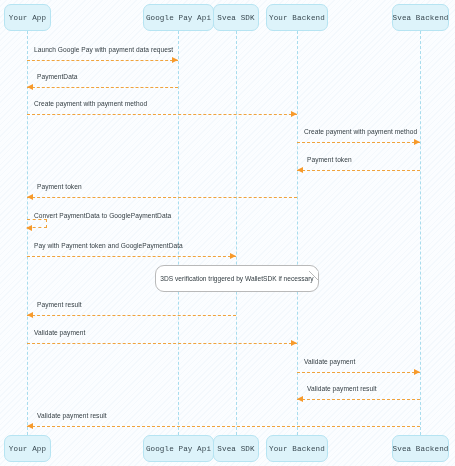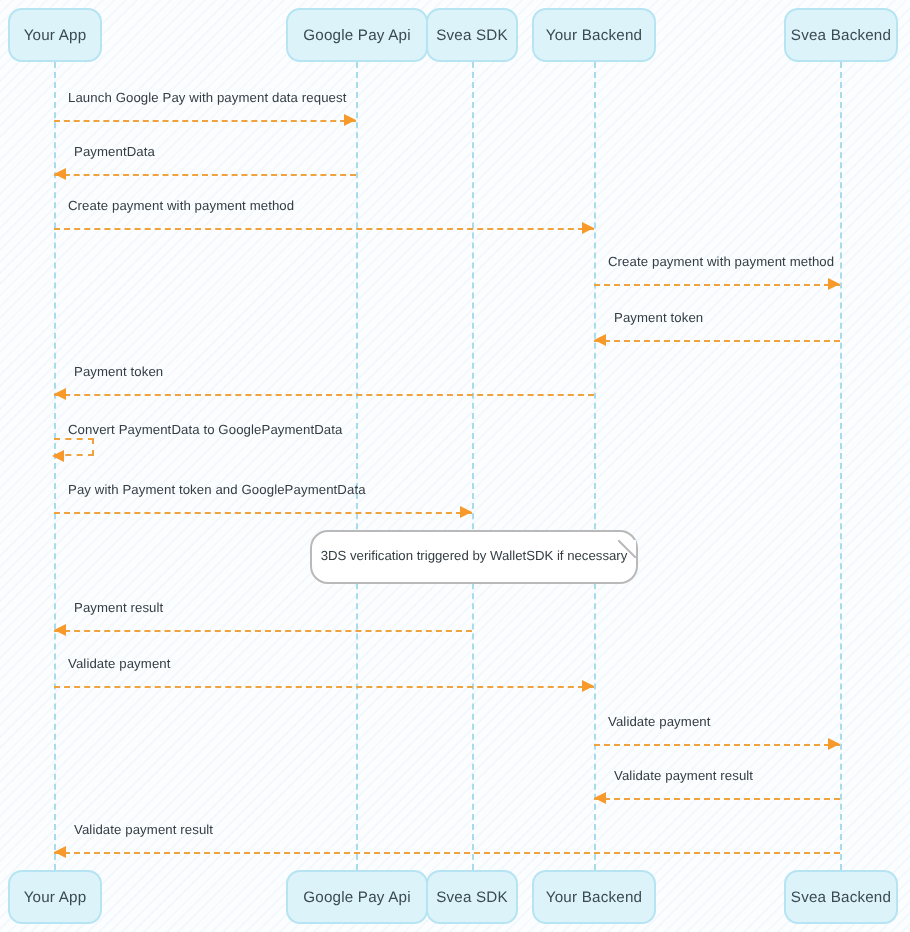--- a/index.html
+++ b/index.html
@@ -43,20 +43,21 @@
     display: flex;
     align-items: center;
     justify-content: center;
     z-index: 3;
   }
   .actor-label {
     font-size: 7.6px;
     color: #3a4a52;
     letter-spacing: 0.1px;
     white-space: nowrap;
+    font-family: Liberation Mono, monospace;
   }
 
   .msg-line {
     position: absolute;
     height: 0;
     border-top: 1px dashed #f0a33c;
     z-index: 2;
   }
   .arrowhead {
     position: absolute;

